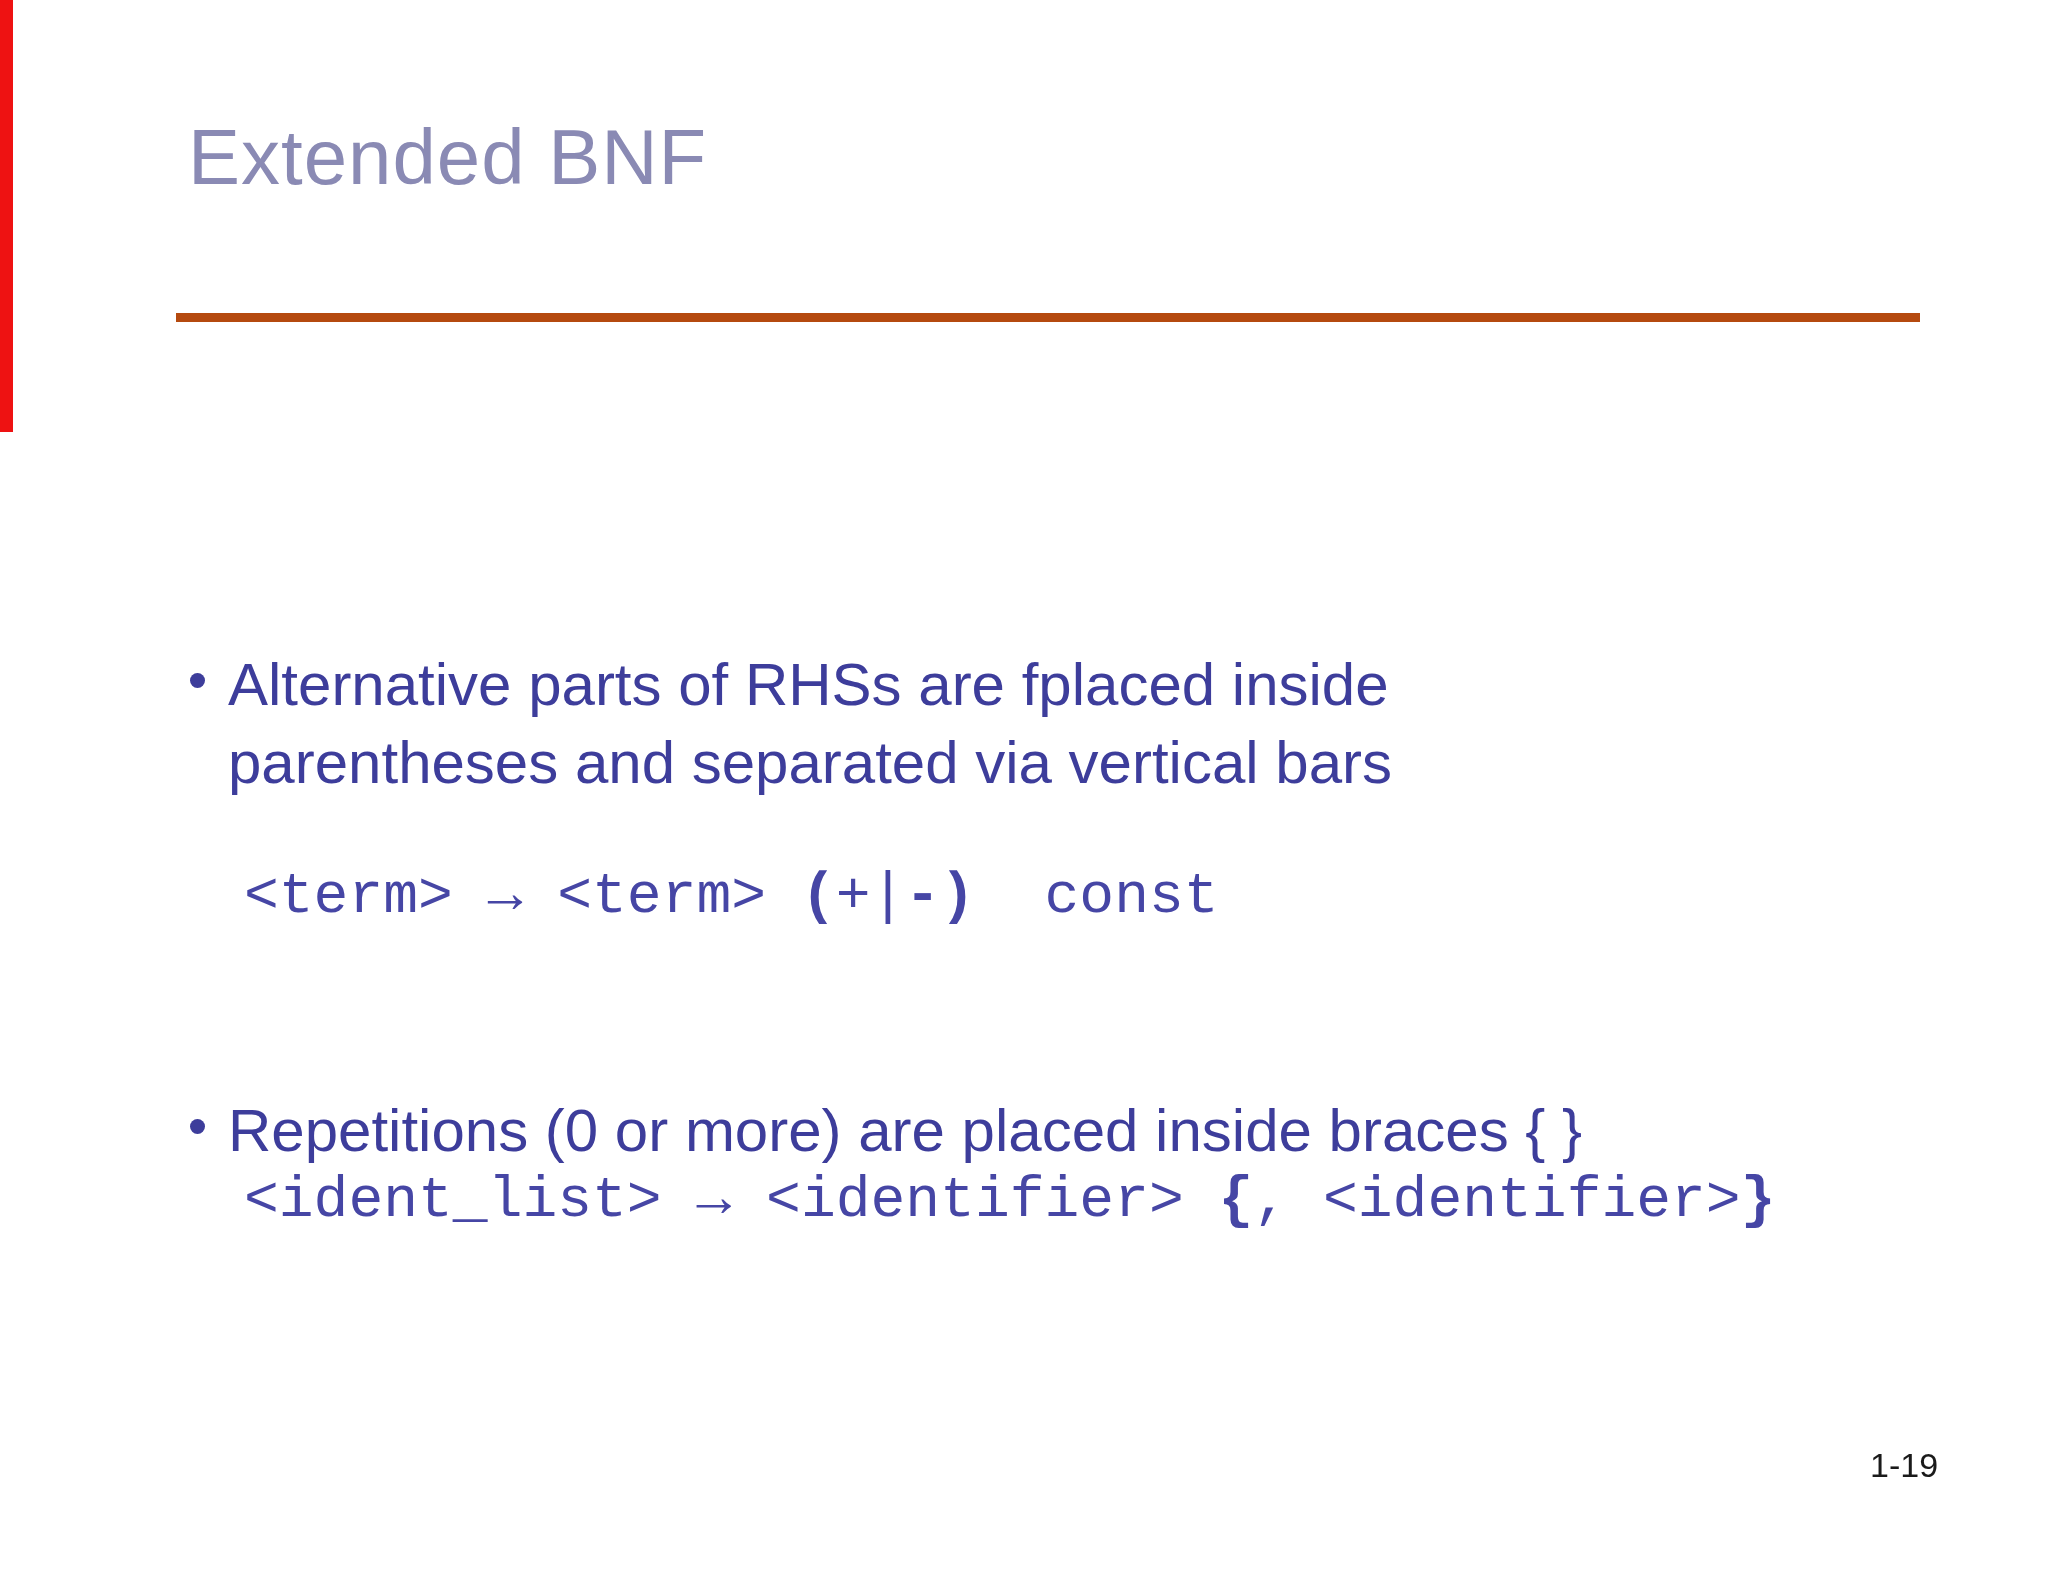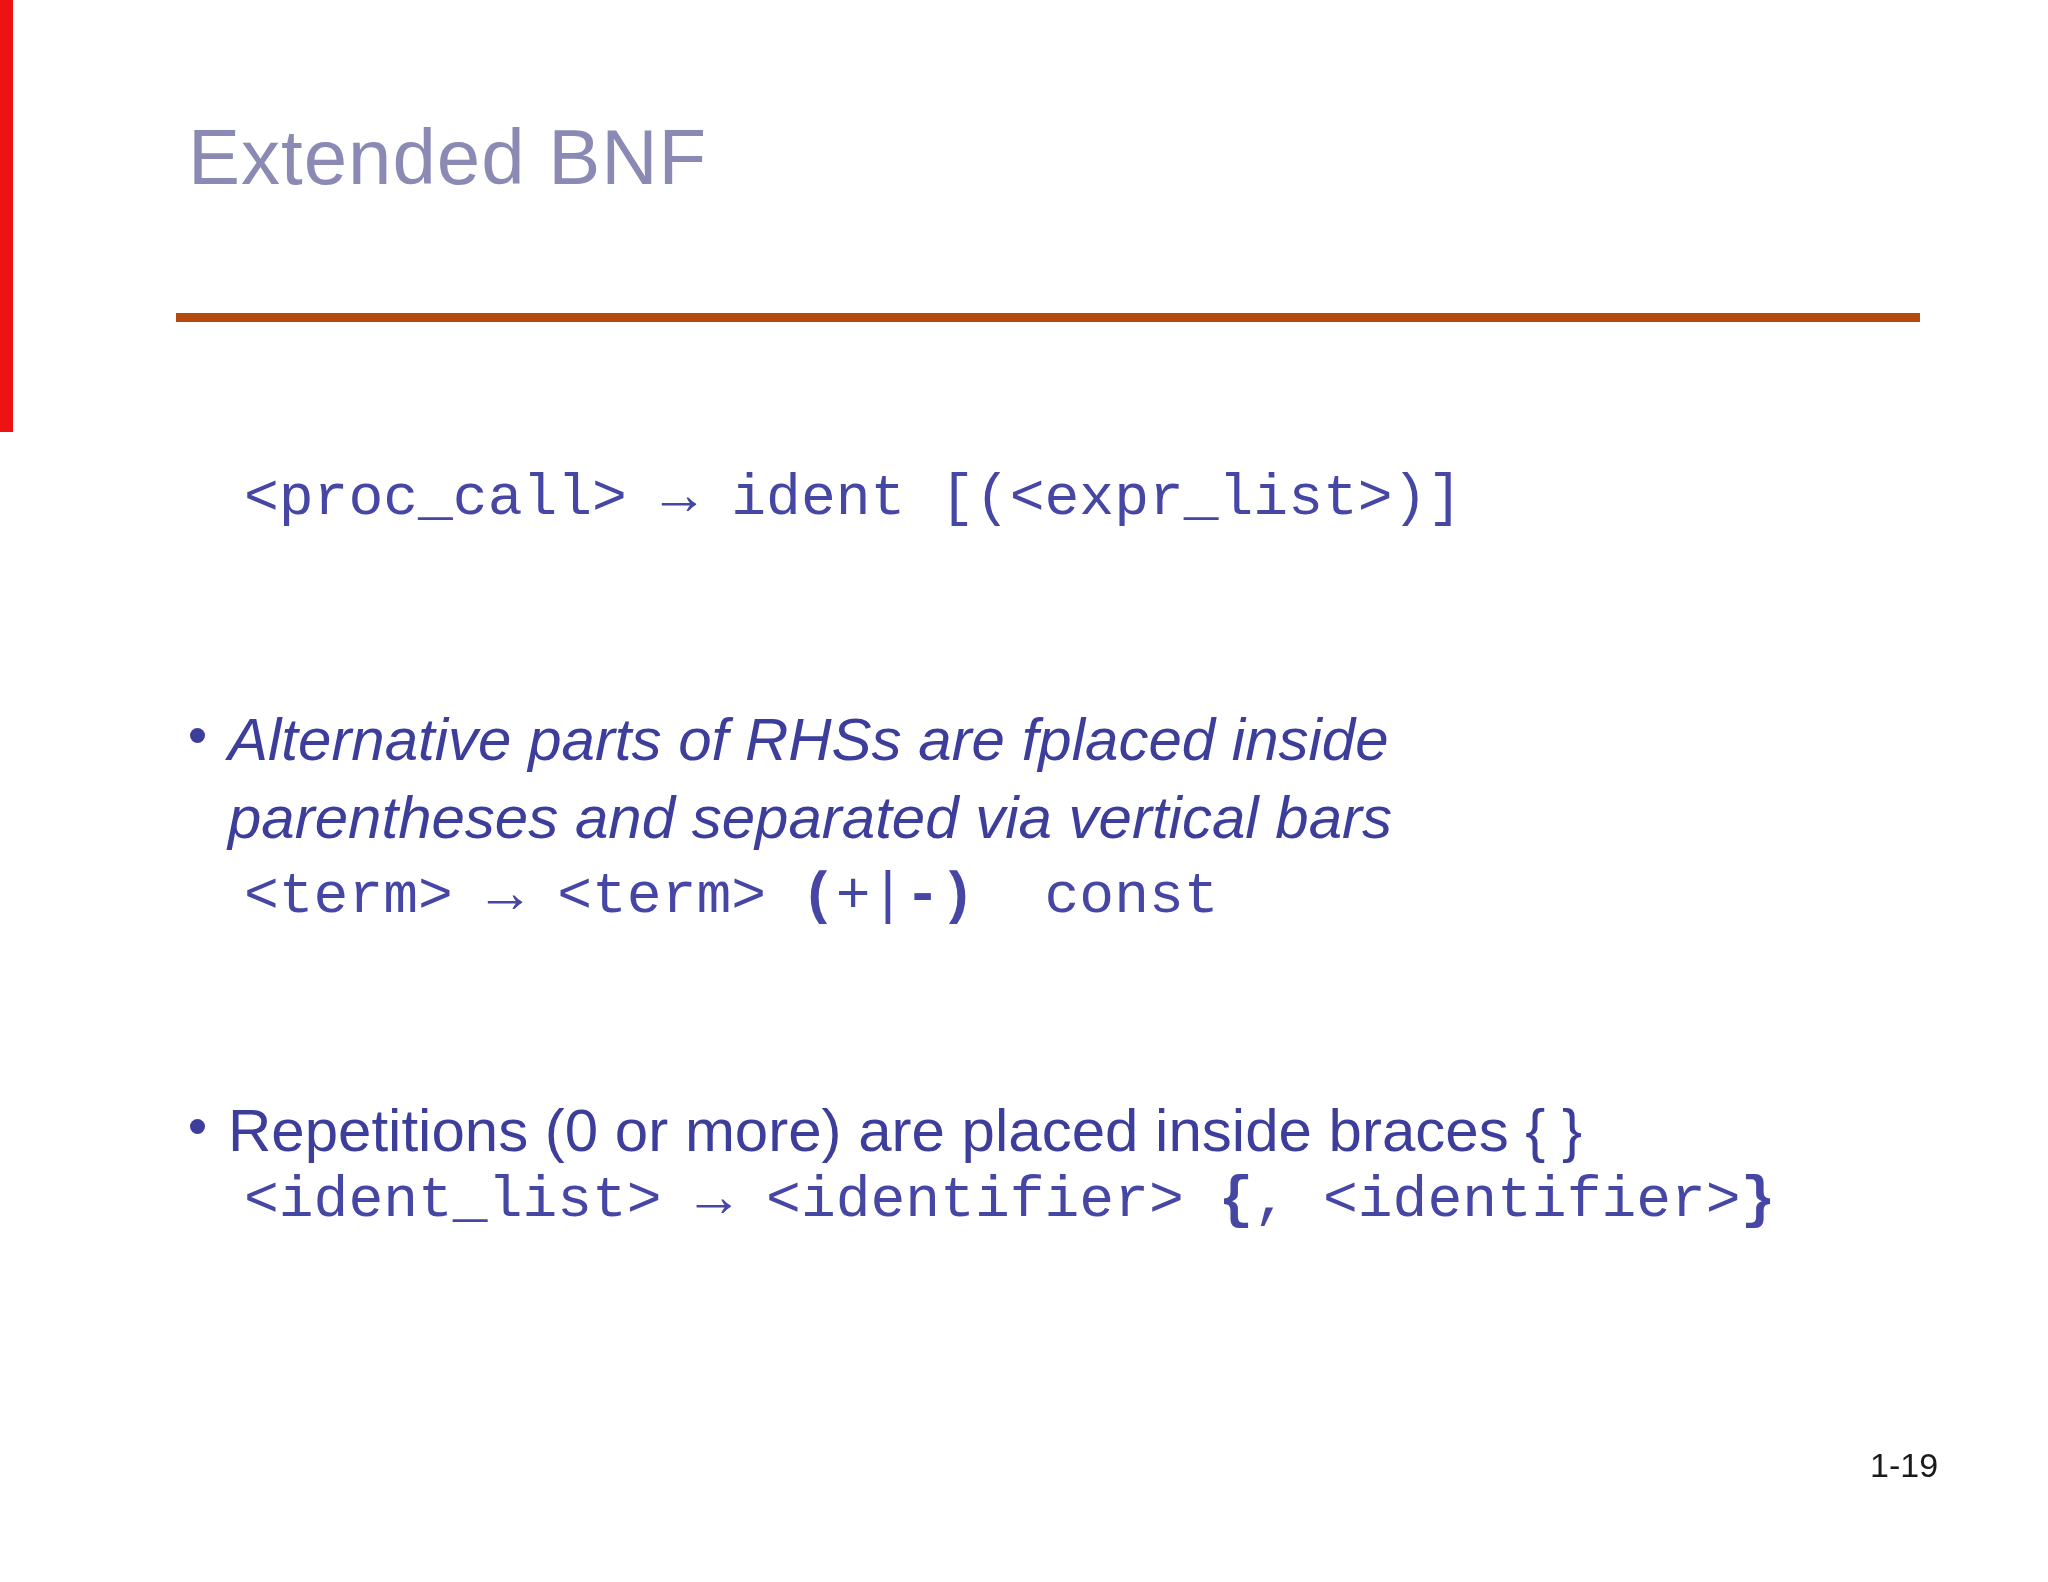--- a/index.html
+++ b/index.html
@@ -46,37 +46,36 @@
     color:#4646a5;
     white-space:pre;
   }
   .code .bold{font-weight:700;}
   .page-num{
     position:absolute;left:1870px;top:1448px;
     font-size:34px;color:#1a1a1a;line-height:1;
   }
   .b1{top:378px;}
   .c1{top:464px;}
-  .b2{top:701px;font-style:italic;}
+  .b2{top:646px;}
   .c2{top:846px;margin-top:16px;}
   .b3{top:1092px;}
   .c3{top:1166px;}
 </style>
 </head>
 <body>
 
 <div id="slide">
 
   <div class="accent-bar"></div>
 
   <div class="title">Extended BNF</div>
 
   <div class="divider"></div>
 
-  <div class="code c1"><span>&lt;proc_call&gt; → ident [(&lt;expr_list&gt;)]</span></div>
 
   <div class="bullet b2">
     <span class="dot"></span>
     <span class="btext">Alternative parts of RHSs are fplaced inside parentheses and separated via vertical bars</span>
   </div>
   <div class="code c2"><span>&lt;term&gt; → &lt;term&gt; </span><span class="bold">(</span><span>+|</span><span class="bold">-)</span><span>  const</span></div>
 
   <div class="bullet b3">
     <span class="dot"></span>
     <span class="btext">Repetitions (0 or more) are placed inside braces { }</span>

